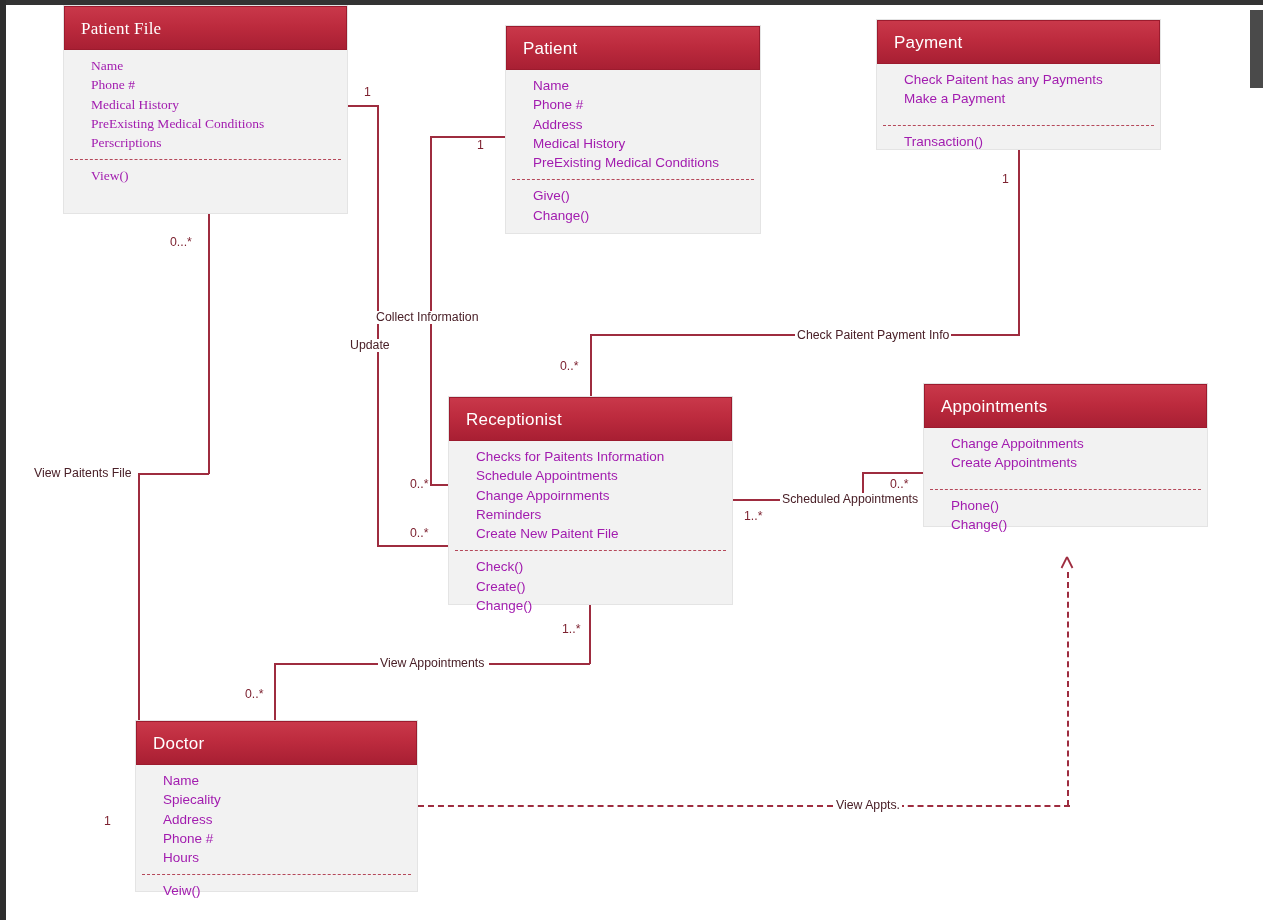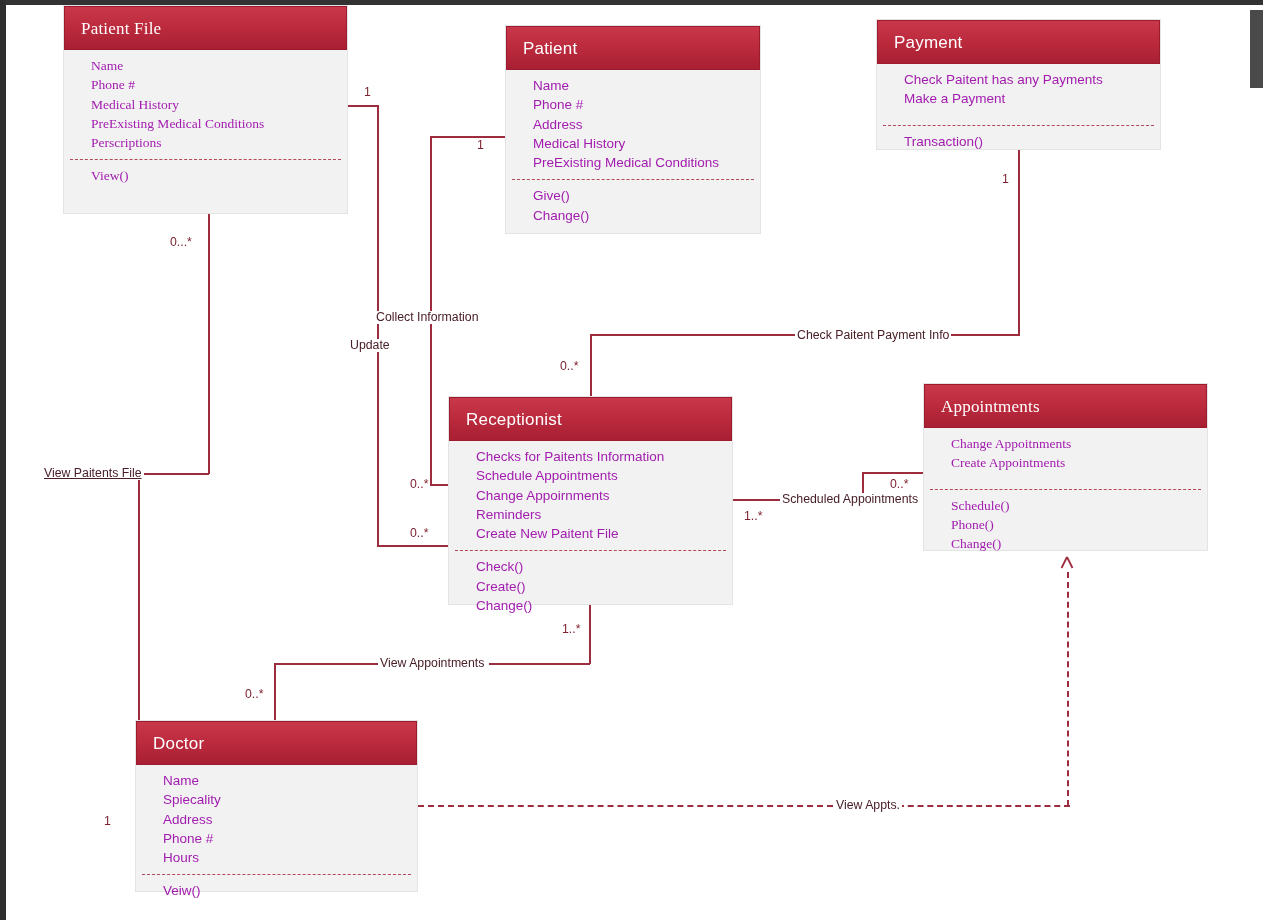--- a/index.html
+++ b/index.html
@@ -168,21 +168,21 @@
   <div class="conn conn-h" style="left:489px; top:663px; width:101px;"></div>
   <div class="conn conn-v" style="left:274px; top:663px; height:58px;"></div>
 
   <div class="conn-dash-h" style="left:418px; top:805px; width:415px;"></div>
   <div class="conn-dash-h" style="left:898px; top:805px; width:172px;"></div>
   <div class="conn-dash-v" style="left:1067px; top:572px; height:234px;"></div>
   <svg class="arrow-open" style="left:1060px; top:556px;" viewBox="0 0 14 14">
     <path d="M7 1 L1.5 12 M7 1 L12.5 12" stroke="#9e2c3f" stroke-width="1.8" fill="none"></path>
   </svg>
 
-  <div class="edge-label" style="left:42px; top:467px;text-decoration:underline;">View Paitents File</div>
+  <div class="edge-label" style="left:32px; top:467px;">View Paitents File</div>
   <div class="edge-label" style="left:374px; top:279px;margin-top:32px;">Collect Information</div>
   <div class="edge-label" style="left:348px; top:339px;">Update</div>
   <div class="edge-label" style="left:795px; top:329px;">Check Paitent Payment Info</div>
   <div class="edge-label" style="left:780px; top:493px;">Scheduled Appointments</div>
   <div class="edge-label" style="left:378px; top:657px;">View Appointments</div>
   <div class="edge-label" style="left:834px; top:799px;">View Appts.</div>
 
   <div class="mult-label" style="left:170px; top:236px;">0...*</div>
   <div class="mult-label" style="left:364px; top:86px;">1</div>
   <div class="mult-label" style="left:477px; top:139px;">1</div>
@@ -249,29 +249,28 @@
       <div class="uml-row">Create New Paitent File</div>
     </div>
     <div class="uml-divider"></div>
     <div class="uml-section">
       <div class="uml-row">Check()</div>
       <div class="uml-row">Create()</div>
       <div class="uml-row">Change()</div>
     </div>
   </div>
 
-  <div class="uml-class" style="left:923px; top:383px; width:285px; height:168px;font-family:Liberation Serif, serif;">
+  <div class="uml-class" style="left:923px; top:383px; width:285px; height:144px;">
     <div class="uml-header">Appointments</div>
     <div class="uml-section">
       <div class="uml-row">Change Appoitnments</div>
       <div class="uml-row">Create Appointments</div>
     </div>
     <div class="uml-divider" style="margin-top:10px;"></div>
     <div class="uml-section">
-      <div class="uml-row">Schedule()</div>
       <div class="uml-row">Phone()</div>
       <div class="uml-row">Change()</div>
     </div>
   </div>
 
   <div class="uml-class" style="left:135px; top:720px; width:283px; height:172px;">
     <div class="uml-header">Doctor</div>
     <div class="uml-section">
       <div class="uml-row">Name</div>
       <div class="uml-row">Spiecality</div>

